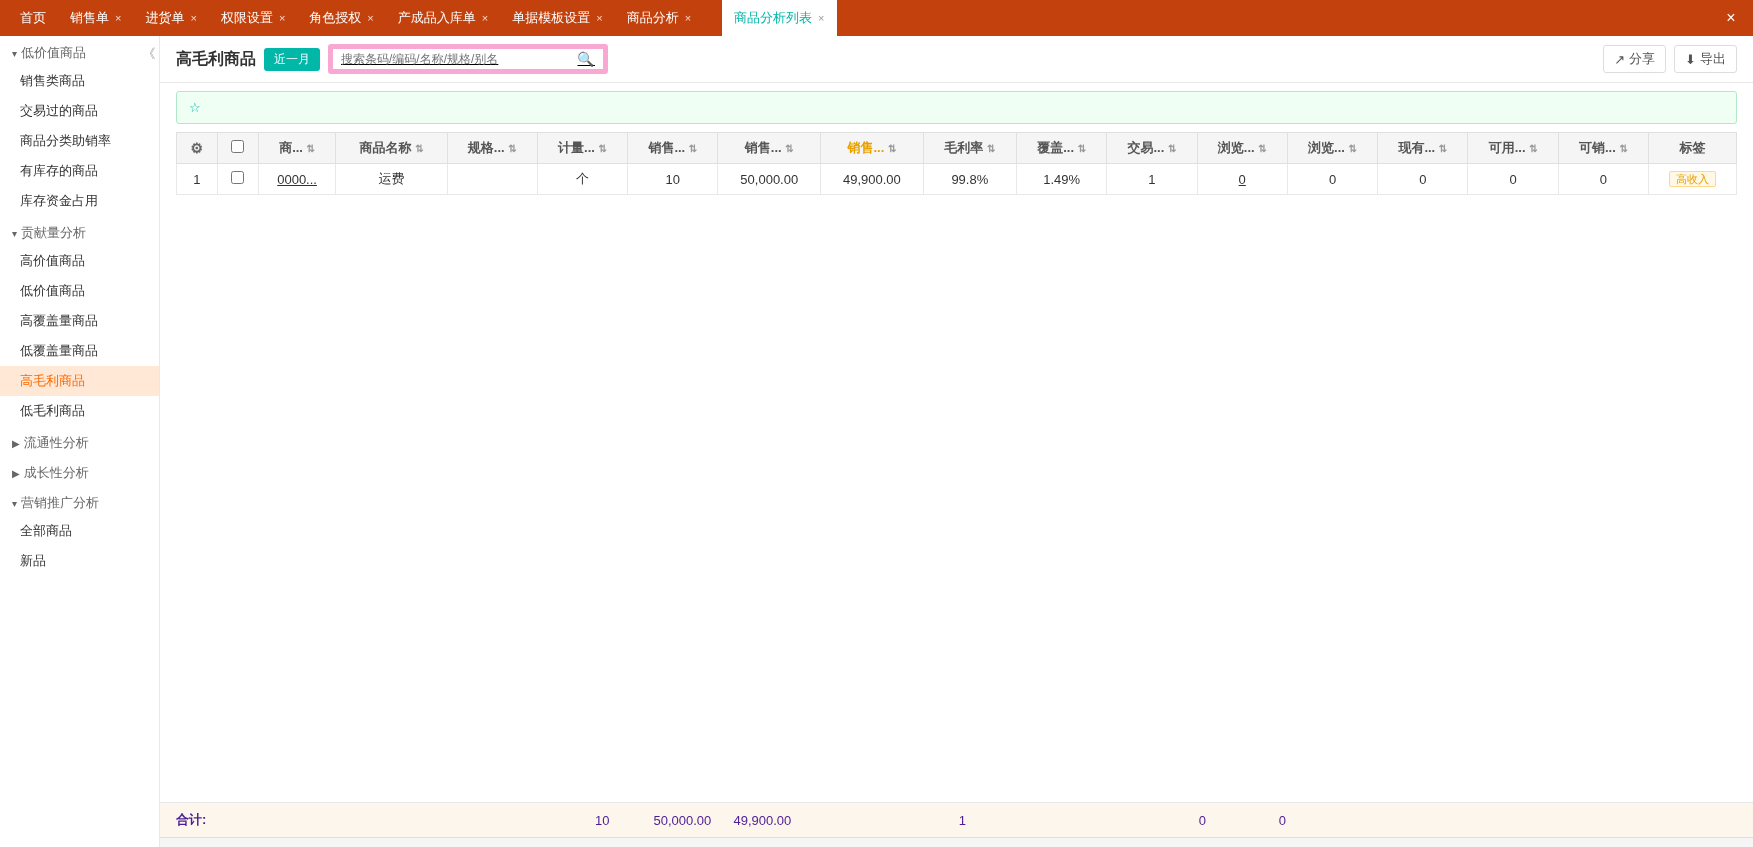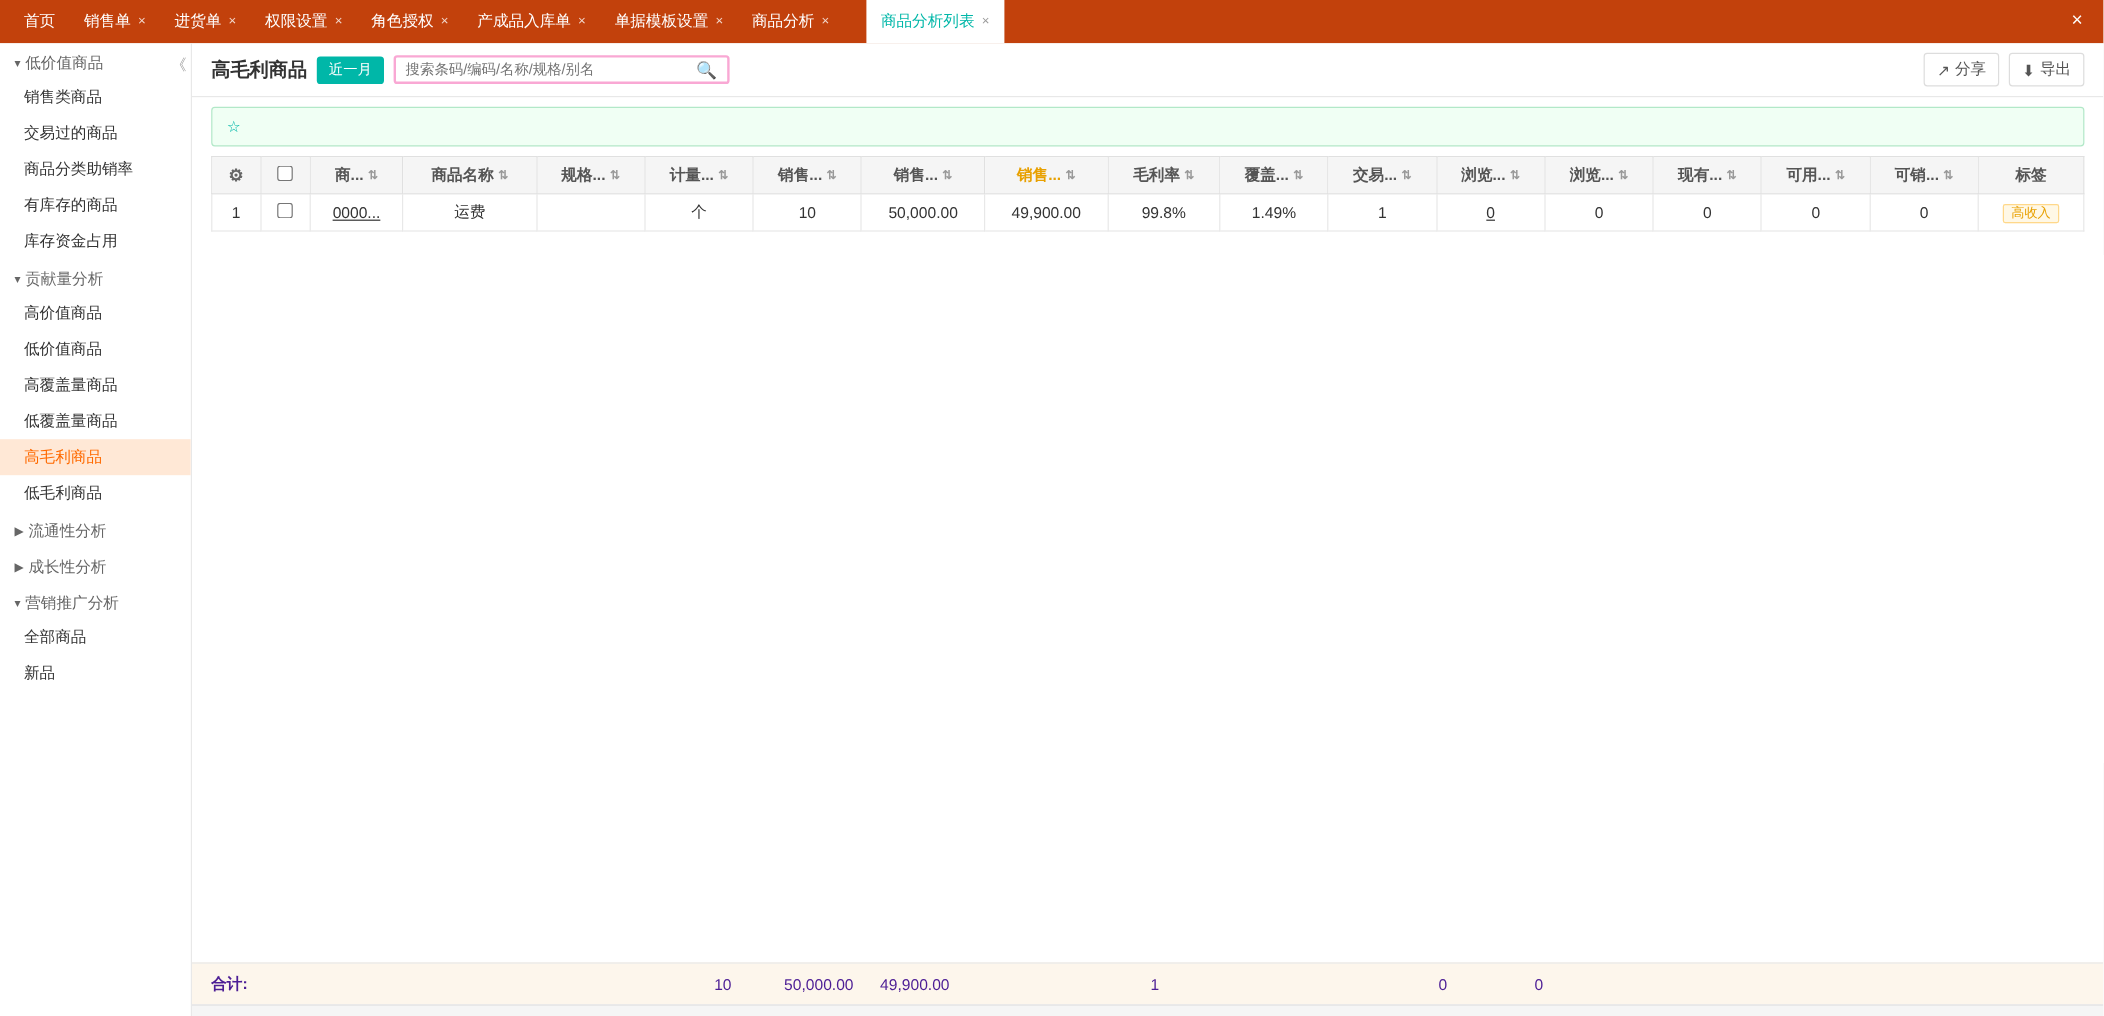--- a/index.html
+++ b/index.html
@@ -123,25 +123,26 @@
       color: #fff;
       border: none;
       border-radius: 3px;
       padding: 3px 10px;
       font-size: 12px;
       cursor: pointer;
     }
     .search-box {
       display: flex;
       align-items: center;
-      border: 2px solid #f9a8d4;
+      border: 5px solid #f9a8d4;
       border-radius: 3px;
       padding: 2px 8px;
       flex: 1;
       max-width: 280px;
+      text-decoration: underline;
     }
     .search-box input {
       border: none;
       outline: none;
       font-size: 12px;
       width: 100%;
       color: #999;
     }
     .search-icon { color: #999; font-size: 14px; cursor: pointer; }
     .header-spacer { flex: 1; }

